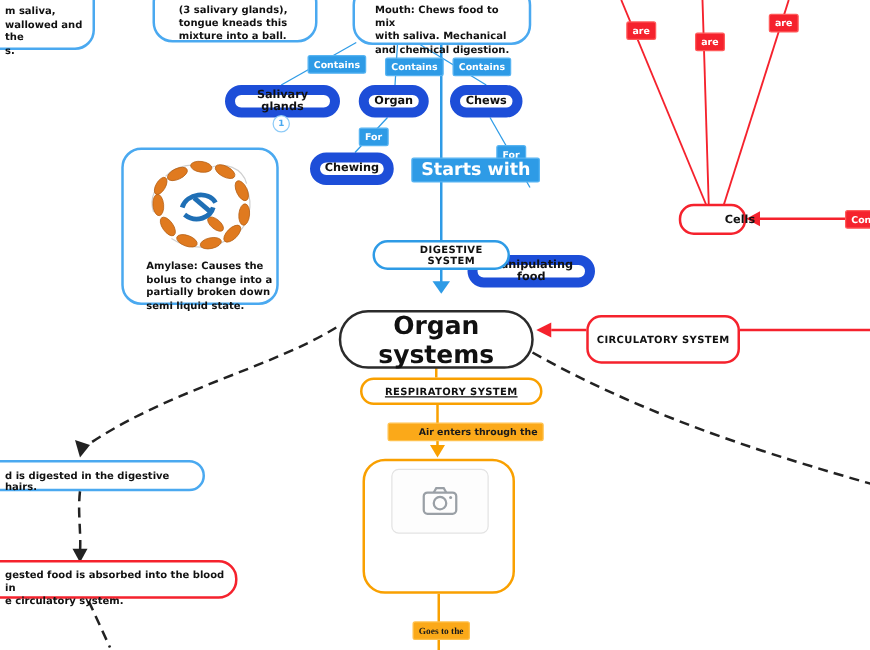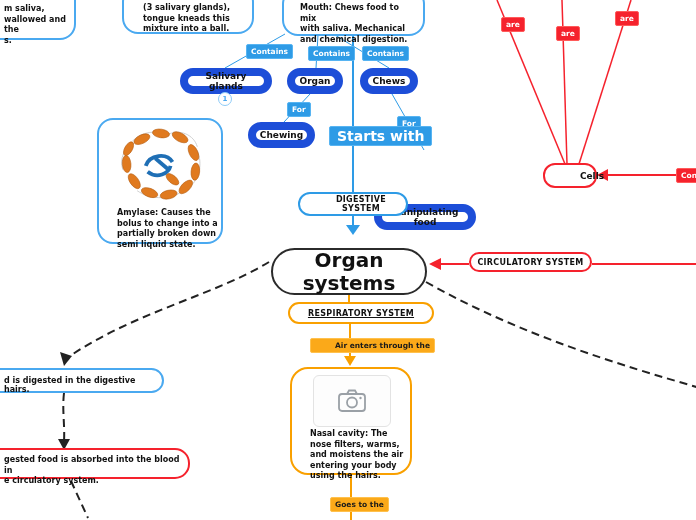--- a/index.html
+++ b/index.html
@@ -154,21 +154,21 @@
 bolus to change into a
 partially broken down
 semi liquid state.</span>
 </div>
 
 <div class="node system blue-sys" style="left:298px;top:192px;width:110px;height:24px;">DIGESTIVE SYSTEM</div>
 
 <div class="node center pre" style="left:271px;top:236px;width:156px;height:47px;">Organ
 systems</div>
 
-<div class="node system red" style="left:469px;top:252px;width:123px;height:20px;">CIRCULATORY SYSTEM</div>
+<div class="node system red" style="left:469px;top:252px;width:123px;height:39px;">CIRCULATORY SYSTEM</div>
 
 <div class="edge-label red" style="left:501px;top:17px;">are</div>
 <div class="edge-label red" style="left:556px;top:26px;">are</div>
 <div class="edge-label red" style="left:615px;top:11px;">are</div>
 
 <div class="node red" style="left:543px;top:163px;width:54px;height:25px;border-width:2px;border-radius:12px;padding-left:44px;">Cells</div>
 
 <div class="edge-label red" style="left:676px;top:168px;">Contains</div>
 
 <div class="node system orange" style="left:288px;top:302px;width:146px;height:22px;text-decoration:underline;">RESPIRATORY SYSTEM</div>
@@ -177,28 +177,23 @@
 
 <div class="textbox orange" style="left:290px;top:367px;width:122px;height:108px;">
   <div class="img-ph" style="left:21px;top:6px;width:76px;height:50px;">
     <svg width="30" height="26" viewBox="0 0 30 26">
       <rect x="2" y="6" width="26" height="17" rx="3" fill="none" stroke="#9aa0a6" stroke-width="1.8"></rect>
       <path d="M10,6 L12,2.5 L18,2.5 L20,6" fill="none" stroke="#9aa0a6" stroke-width="1.8"></path>
       <circle cx="15" cy="14.5" r="5" fill="none" stroke="#9aa0a6" stroke-width="1.8"></circle>
       <circle cx="23.5" cy="10" r="1.2" fill="#9aa0a6"></circle>
     </svg>
   </div>
-  <span class="pre" style="position:absolute;left:18px;top:60px;">Nasal cavity: The
-nose filters, warms,
-and moistens the air
-entering your body
-using the hairs.</span>
-</div>
-
-<div class="edge-label orange" style="left:330px;top:497px;">Goes to the</div>
+</div>
+
+<div class="edge-label orange" style="left:330px;top:497px;font-family:Liberation Serif, serif;">Goes to the</div>
 
 <div class="textbox" style="left:-48px;top:368px;width:212px;height:25px;border-radius:13px;padding:6px 0 0 50px;line-height:9px;">
   <span>d is digested in the digestive hairs.</span>
 </div>
 
 <div class="textbox" style="left:-55px;top:448px;width:245px;height:31px;border-radius:15px;border-color:#f5222d;padding:5px 0 0 57px;">
   <span class="pre">gested food is absorbed into the blood in
 e circulatory system.</span>
 </div>
 

